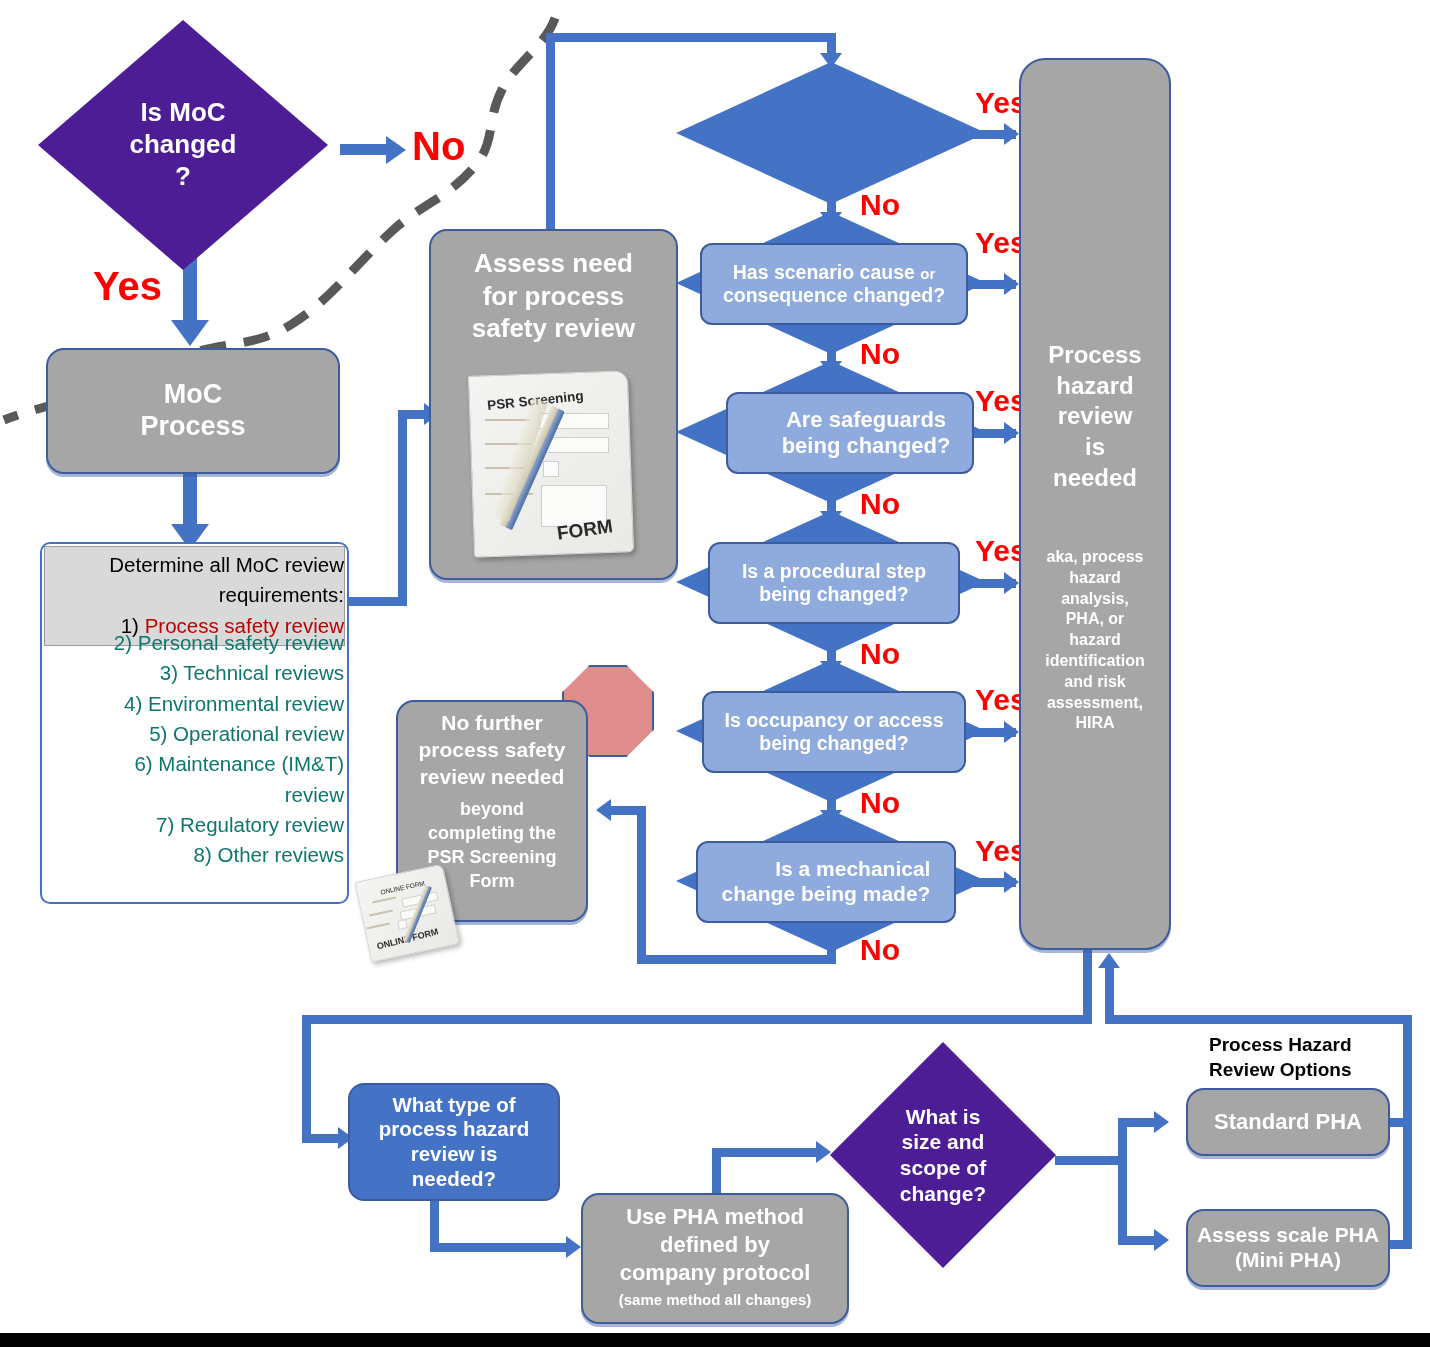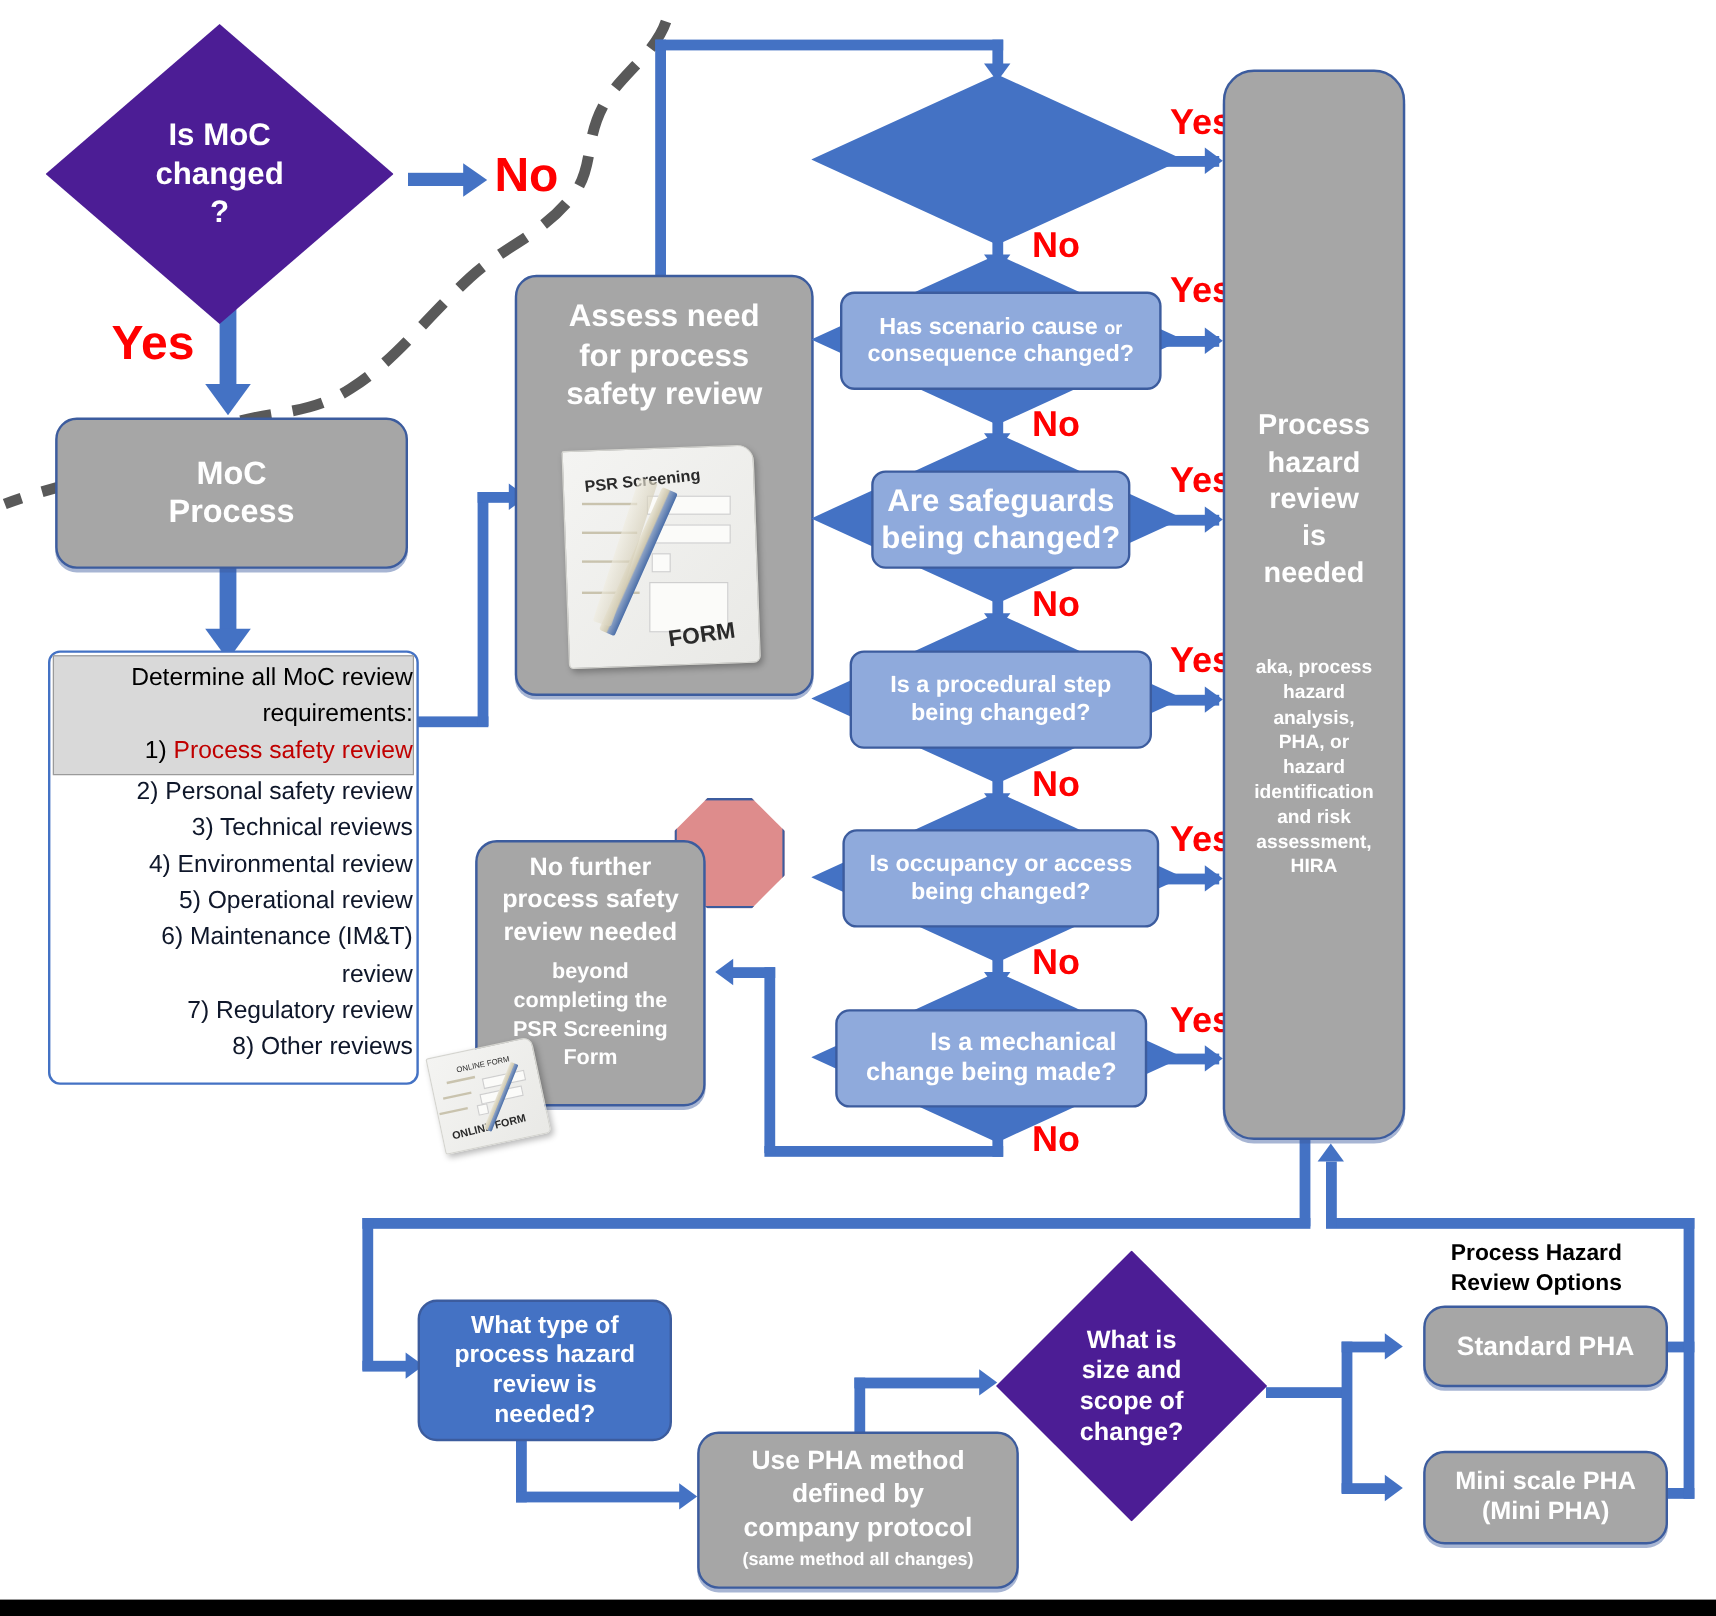--- a/index.html
+++ b/index.html
@@ -192,21 +192,21 @@
   <div class="abs white-box" style="left:40px;top:542px;width:305px;height:358px;text-align:right;">
     <div class="lt-gray-strip" style="position:absolute;left:2px;top:2px;width:299px;height:98px;"></div>
     <div class="abs" style="left:12px;top:6px;width:290px;font-size:20.5px;color:#000;line-height:1.48;">
       <div>Determine all MoC review</div>
       <div>requirements:</div>
       <div>
         <span style="color:#000;">1)</span>
         <span style="color:#C00000;">Process safety review</span>
       </div>
     </div>
-    <div class="abs" style="left:12px;top:101px;width:290px;font-size:20.5px;color:#0f172a;line-height:1.48;">
+    <div class="abs" style="left:12px;top:84px;width:290px;font-size:20.5px;color:#0f766e;line-height:1.48;">
       <div>2) Personal safety review</div>
       <div>3) Technical reviews</div>
       <div>4) Environmental review</div>
       <div>5) Operational review</div>
       <div>6) Maintenance (IM&amp;T)</div>
       <div>review</div>
       <div>7) Regulatory review</div>
       <div>8) Other reviews</div>
     </div>
   </div>
@@ -246,21 +246,21 @@
       <div>
         <span>Has scenario cause </span><span class="small-cap" style="font-size:15px;">or</span>
       </div>
       <div>consequence changed?</div>
     </div>
   </div>
   <div class="yesno" style="left:975px;top:228px;">Yes</div>
   <div class="yesno" style="left:860px;top:339px;">No</div>
 
   <div class="abs diamond" style="left:676px;top:361px;width:310px;height:142px;"></div>
-  <div class="abs diamond-label ctr" style="left:726px;top:392px;width:212px;height:78px;font-size:26px;">
+  <div class="abs diamond-label ctr" style="left:726px;top:392px;width:212px;height:78px;font-size:22px;padding-left:32px;">
     <div>
       <div>Are safeguards</div>
       <div>being changed?</div>
     </div>
   </div>
   <div class="yesno" style="left:975px;top:386px;">Yes</div>
   <div class="yesno" style="left:860px;top:489px;">No</div>
 
   <div class="abs diamond" style="left:676px;top:511px;width:310px;height:142px;"></div>
   <div class="abs diamond-label ctr" style="left:708px;top:542px;width:248px;height:78px;font-size:19.5px;">
@@ -373,20 +373,20 @@
     <div>Process Hazard</div>
     <div>Review Options</div>
   </div>
 
   <div class="abs gray-box ctr" style="left:1186px;top:1088px;width:200px;height:64px;font-size:22px;">
     <div>Standard PHA</div>
   </div>
 
   <div class="abs gray-box ctr" style="left:1186px;top:1209px;width:200px;height:74px;font-size:21px;">
     <div>
-      <div>Mini scale PHA</div>
+      <div>Assess scale PHA</div>
       <div>(Mini PHA)</div>
     </div>
   </div>
 
   <div class="abs bottom-bar" style="left:0;top:1333px;width:1430px;height:14px;"></div>
 
 </div>
 
 </body></html>

